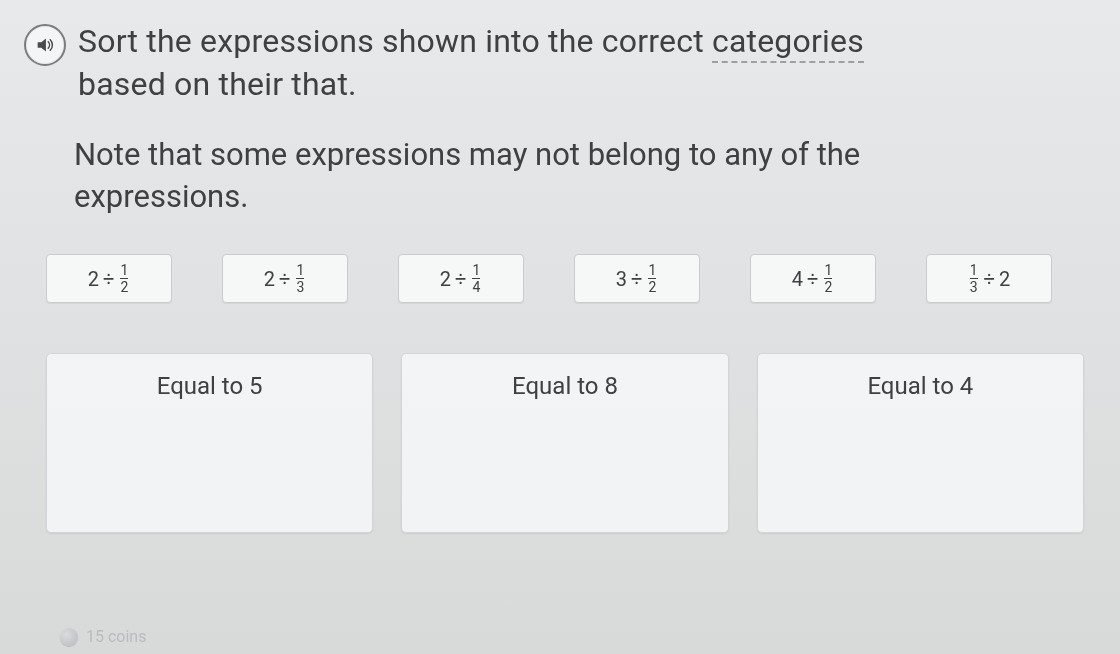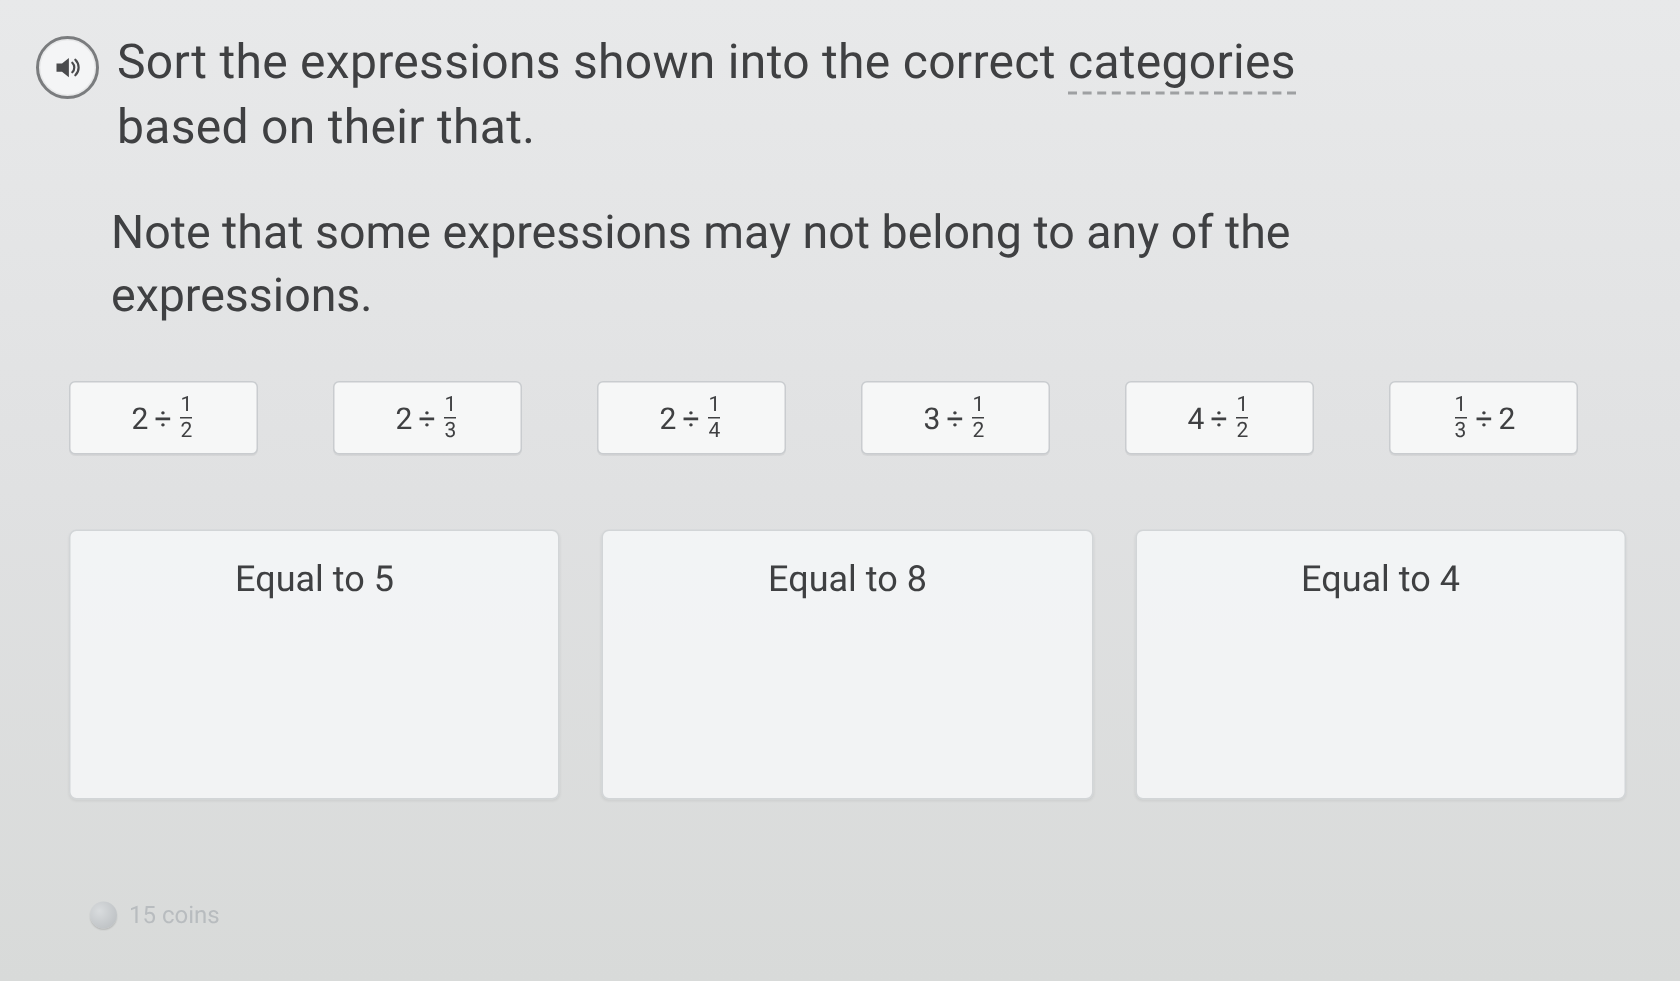--- a/index.html
+++ b/index.html
@@ -101,21 +101,21 @@
     box-shadow: 0 1px 2px rgba(0,0,0,0.07);
   }
   .bin-title {
     font-size: 24px;
     color: #3f4042;
     text-align: center;
   }
   .coins {
     position: absolute;
     left: 60px;
-    bottom: 35px;
+    bottom: 8px;
     font-size: 16px;
     color: #b8bcbf;
     display: flex;
     align-items: center;
     gap: 8px;
   }
   .coin-dot {
     width: 18px; height: 18px; border-radius: 50%;
     background: radial-gradient(circle at 35% 35%, #d9dcde, #b7bbbe);
     box-shadow: 0 1px 1px rgba(0,0,0,0.15);

